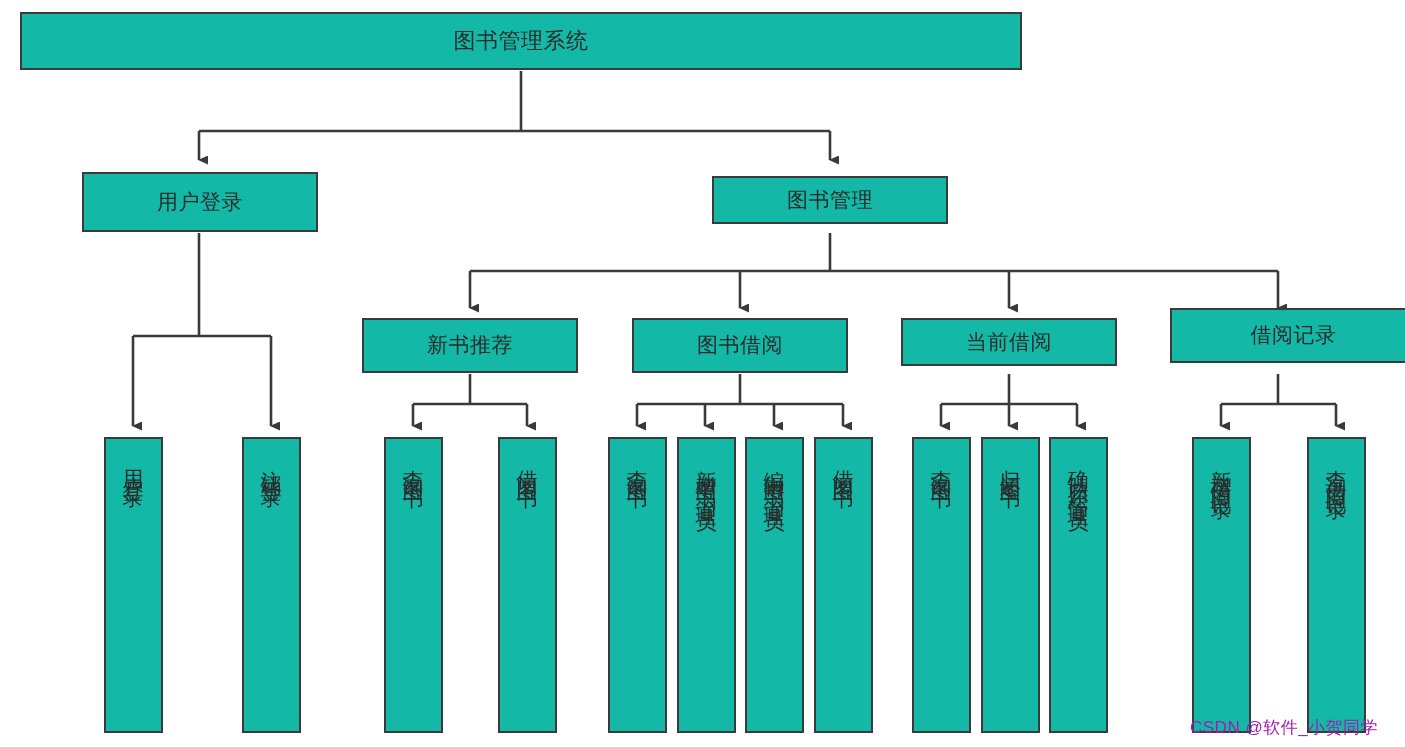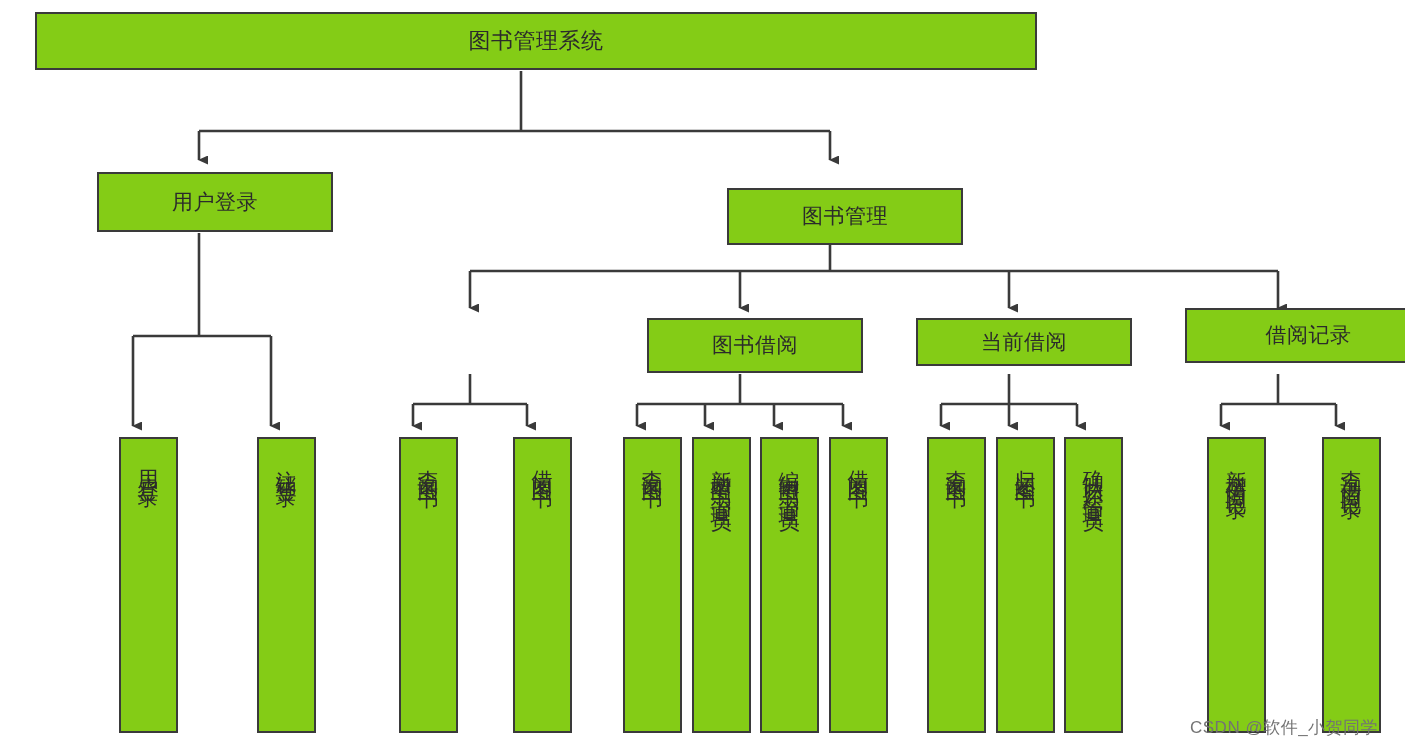--- a/index.html
+++ b/index.html
@@ -21,27 +21,26 @@
     position: absolute;
     left: 0;
     top: 0;
     width: 1405px;
     height: 747px;
     pointer-events: none;
   }
   .node {
     position: absolute;
     box-sizing: border-box;
-    background: #84cc16;
+    background: #14b8a6;
     border: 2px solid #3a3a3a;
     display: flex;
     align-items: center;
     justify-content: center;
     color: #2b2b2b;
-    margin-left: 15px;
   }
   .node .lbl {
     display: block;
     line-height: 1.18;
     letter-spacing: 0.5px;
   }
   
   .h-node .lbl {
     writing-mode: horizontal-tb;
     font-size: 21px;
@@ -57,21 +56,21 @@
   .v-node .lbl {
     writing-mode: vertical-rl;
     text-orientation: upright;
     font-size: 21px;
     line-height: 1.0;
     letter-spacing: 6px;
     white-space: nowrap;
   }
   .watermark {
     position: absolute;
-    color: #737373;
+    color: #a21caf;
     font-size: 17px;
     white-space: nowrap;
     letter-spacing: 0.5px;
   }
 </style>
 </head>
 <body>
 
 <div id="canvas">
 
@@ -126,24 +125,27 @@
   </svg>
 
   <div class="node h-node root" style="left:20px; top:12px; width:1002px; height:58px;">
     <span class="lbl">图书管理系统</span>
   </div>
 
   <div class="node h-node" style="left:82px; top:172px; width:236px; height:60px;">
     <span class="lbl">用户登录</span>
   </div>
 
-  <div class="node h-node" style="left:712px; top:188px; width:236px; height:57px;">
+  <div class="node h-node" style="left:712px; top:176px; width:236px; height:48px;">
     <span class="lbl">图书管理</span>
   </div>
 
+  <div class="node h-node" style="left:362px; top:318px; width:216px; height:55px;">
+    <span class="lbl">新书推荐</span>
+  </div>
 
   <div class="node h-node" style="left:632px; top:318px; width:216px; height:55px;align-items:center;">
     <span class="lbl">图书借阅</span>
   </div>
 
   <div class="node h-node" style="left:901px; top:318px; width:216px; height:48px;">
     <span class="lbl">当前借阅</span>
   </div>
 
   <div class="node h-node" style="left:1170px; top:308px; width:247px; height:55px;">

